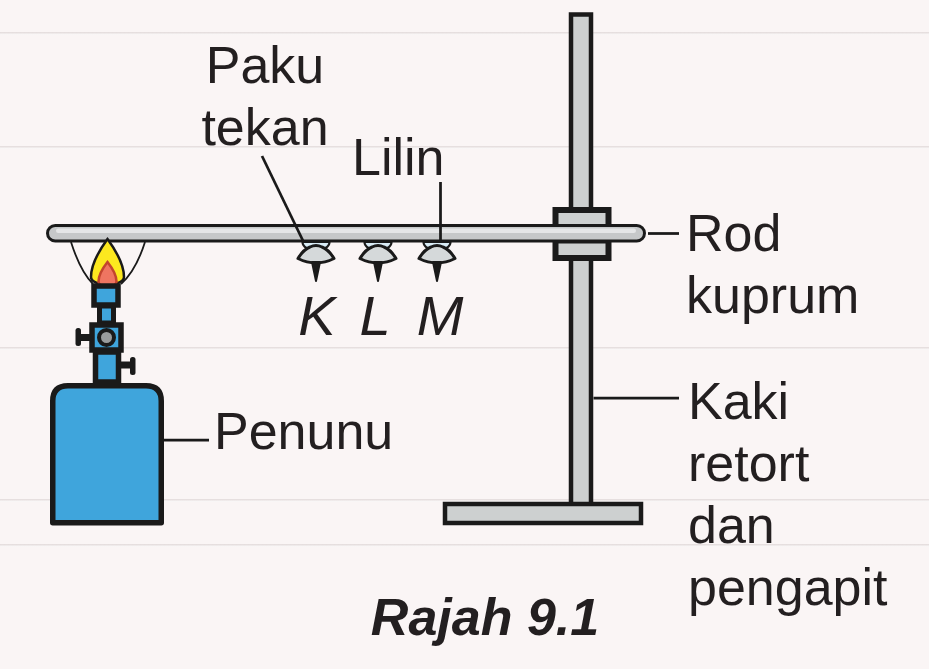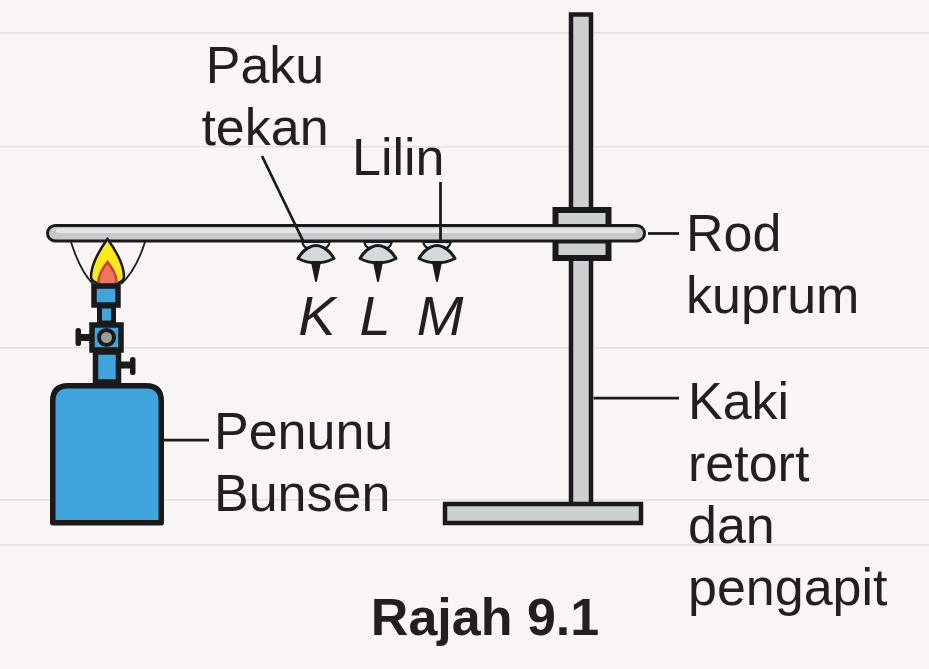--- a/index.html
+++ b/index.html
@@ -28,20 +28,21 @@
     top:288px;
     transform:translateX(-50%);
     font-style:italic;
     font-size:56px;line-height:56px;
     color:#231F20;
   }
   #label-caption{
     font-weight:bold;
     font-size:52px;
     text-align:center;
+    font-style:italic;
   }
 </style>
 </head>
 <body>
 
 <div id="stage">
 
   <div class="stripe" style="top:32px"></div>
   <div class="stripe" style="top:146px"></div>
   <div class="stripe" style="top:347px"></div>
@@ -112,21 +113,20 @@
   <div class="lbl" style="left:352px;top:126px;width:176px;text-align:left;">
     <span class="ln">Lilin</span>
   </div>
 
   <span class="pt" style="left:317px;">K</span>
   <span class="pt" style="left:375px;">L</span>
   <span class="pt" style="left:440px;">M</span>
 
   <div class="lbl" style="left:214px;top:400px;">
     <span class="ln">Penunu</span>
-    <span class="ln">Bunsen</span>
   </div>
 
   <div class="lbl" style="left:686px;top:202px;">
     <span class="ln">Rod</span>
     <span class="ln">kuprum</span>
   </div>
 
   <div class="lbl" style="left:688px;top:370px;">
     <span class="ln">Kaki</span>
     <span class="ln">retort</span>

